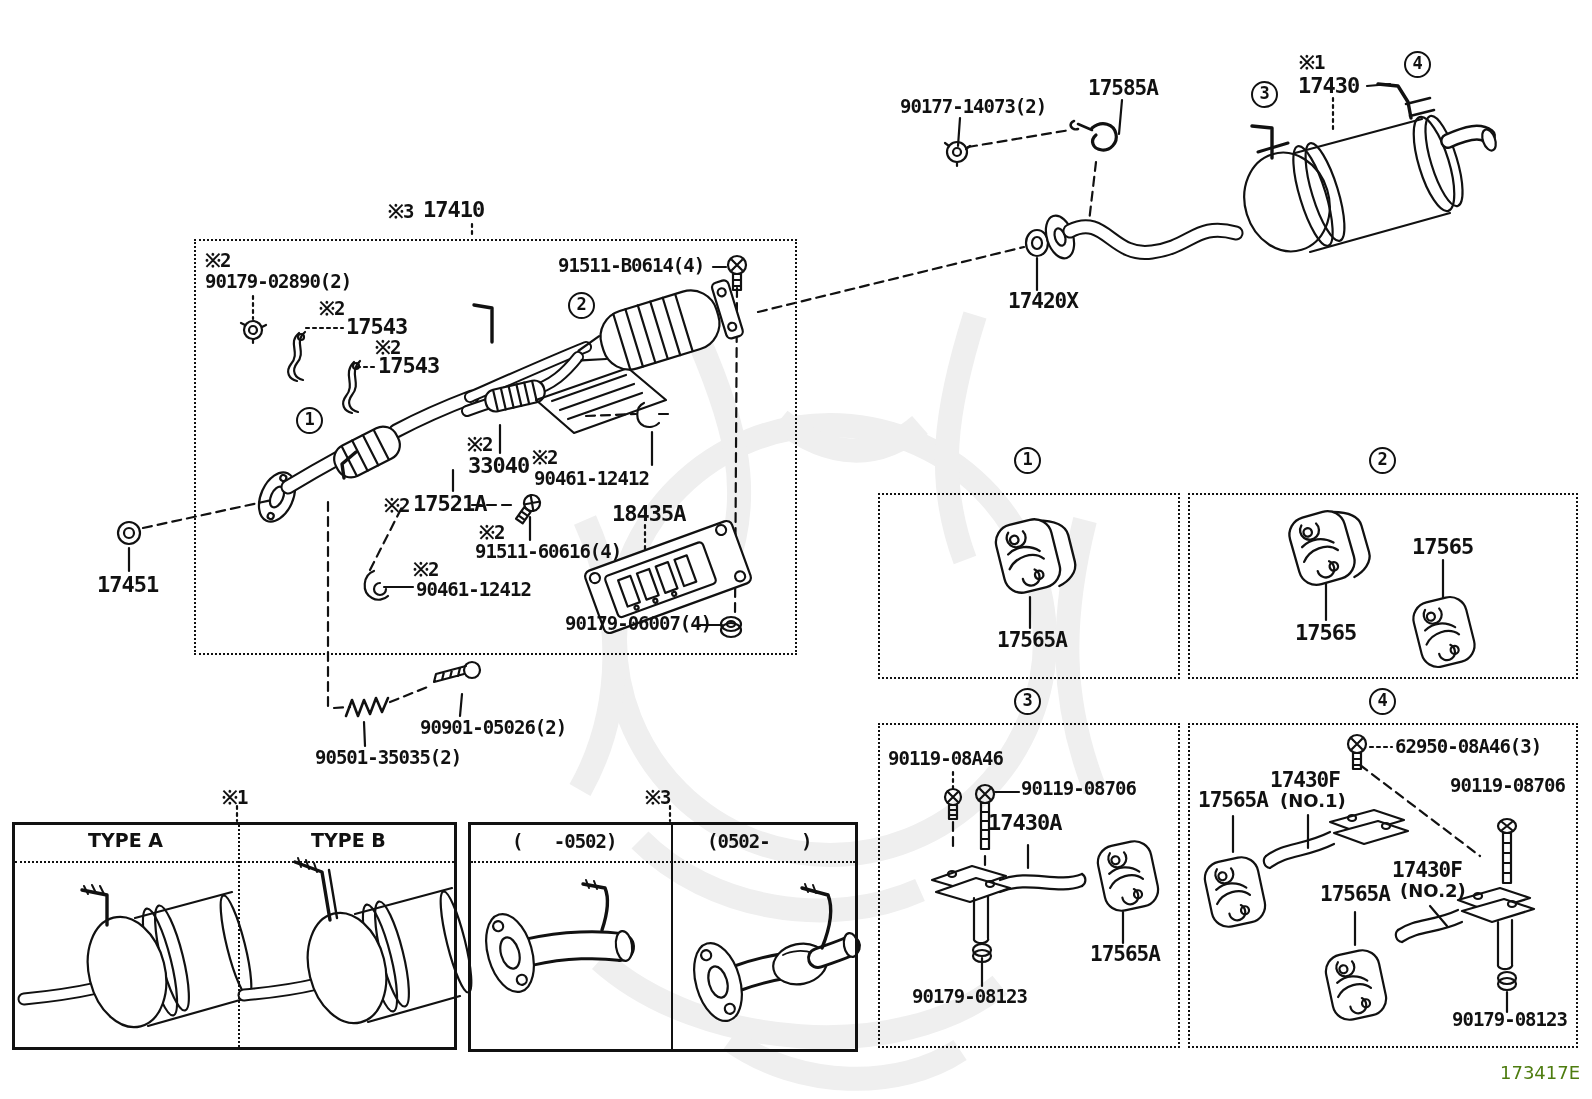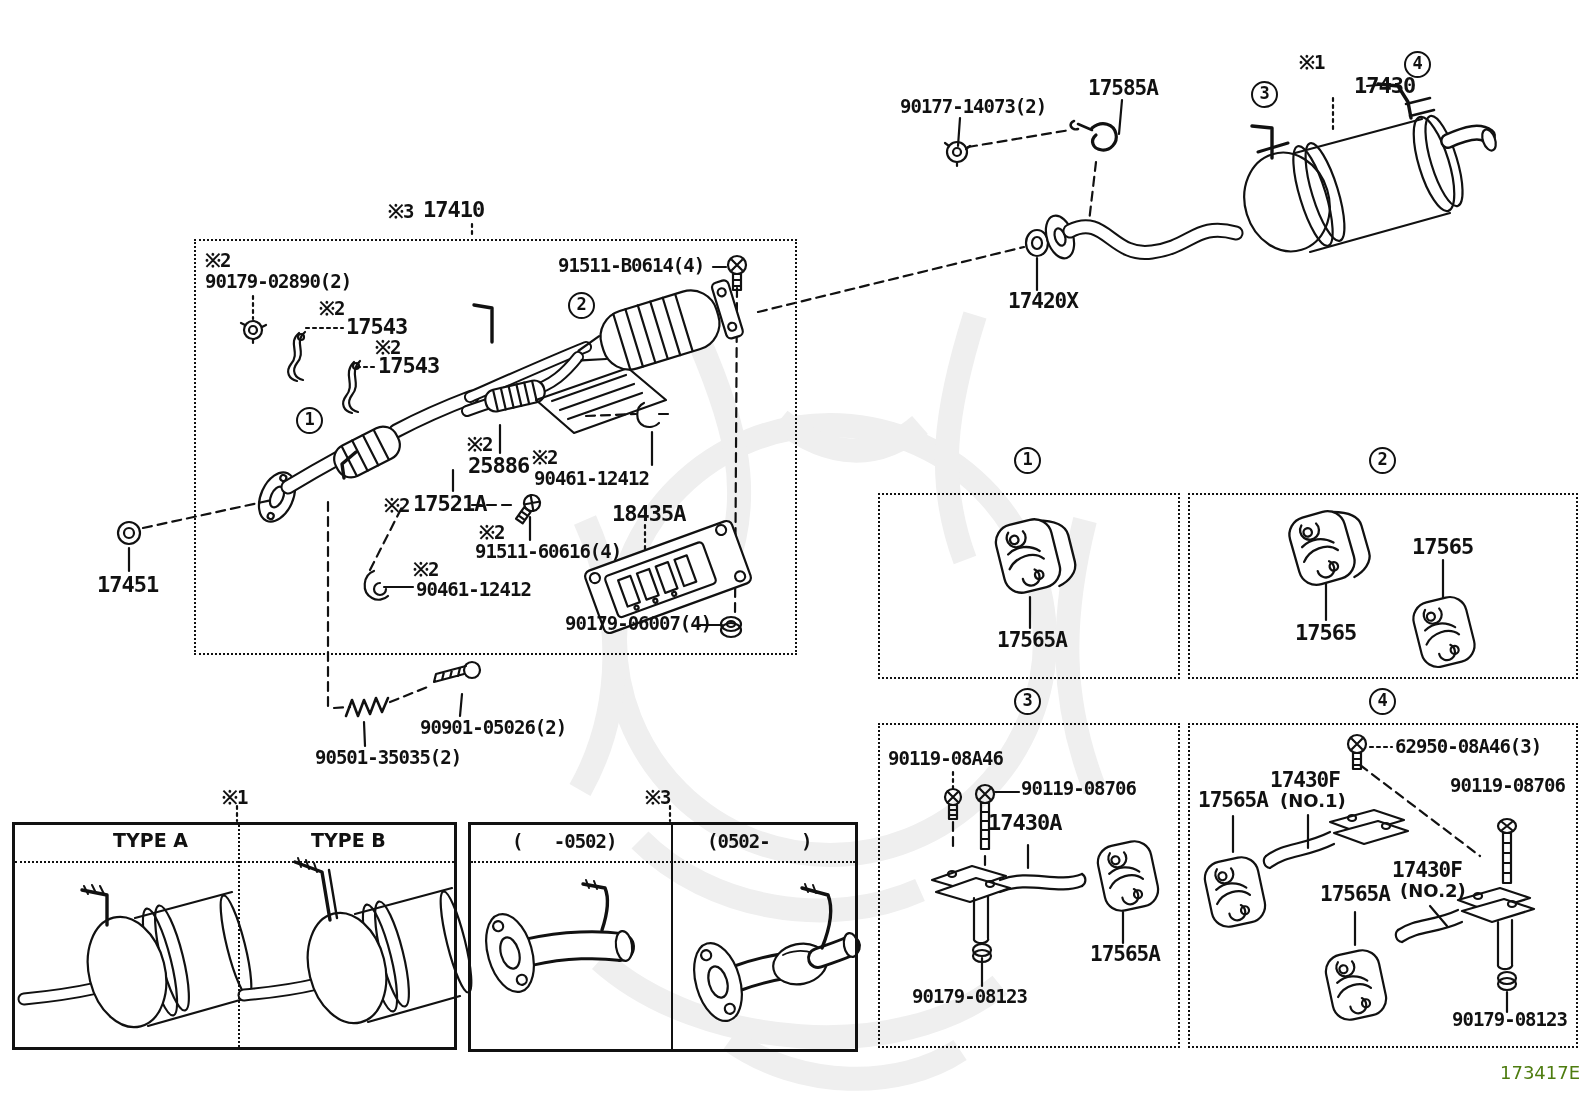--- a/index.html
+++ b/index.html
@@ -384,34 +384,34 @@
 <div class="callout" style="left:1251px;top:81px;">3</div>
 <div class="callout" style="left:1404px;top:51px;">4</div>
 <div class="callout" style="left:1014px;top:447px;">1</div>
 <div class="callout" style="left:1369px;top:447px;">2</div>
 <div class="callout" style="left:1014px;top:688px;">3</div>
 <div class="callout" style="left:1369px;top:688px;">4</div>
 
 <div class="lbl" style="left:900px;top:97px;">90177-14073(2)</div>
 <div class="lbl mid" style="left:1088px;top:78px;">17585A</div>
 <div class="lbl" style="left:1299px;top:53px;">※1</div>
-<div class="lbl big" style="left:1354px;top:75px;">17430</div>
+<div class="lbl big" style="left:1298px;top:75px;">17430</div>
 <div class="lbl mid" style="left:1008px;top:291px;">17420X</div>
 
 <div class="lbl" style="left:388px;top:202px;">※3</div>
 <div class="lbl big" style="left:423px;top:199px;">17410</div>
 <div class="lbl" style="left:205px;top:251px;">※2</div>
 <div class="lbl" style="left:205px;top:272px;">90179-02890(2)</div>
 <div class="lbl" style="left:558px;top:256px;">91511-B0614(4)</div>
 <div class="lbl" style="left:319px;top:299px;">※2</div>
 <div class="lbl big" style="left:346px;top:316px;">17543</div>
 <div class="lbl" style="left:375px;top:338px;">※2</div>
 <div class="lbl big" style="left:378px;top:355px;">17543</div>
 <div class="lbl" style="left:467px;top:435px;">※2</div>
-<div class="lbl big" style="left:468px;top:455px;">25886</div>
+<div class="lbl big" style="left:468px;top:455px;">33040</div>
 <div class="lbl" style="left:532px;top:448px;">※2</div>
 <div class="lbl" style="left:534px;top:469px;">90461-12412</div>
 <div class="lbl" style="left:384px;top:496px;">※2</div>
 <div class="lbl big" style="left:413px;top:493px;">17521A</div>
 <div class="lbl big" style="left:612px;top:503px;">18435A</div>
 <div class="lbl" style="left:479px;top:523px;">※2</div>
 <div class="lbl" style="left:475px;top:542px;">91511-60616(4)</div>
 <div class="lbl" style="left:413px;top:560px;">※2</div>
 <div class="lbl" style="left:416px;top:580px;">90461-12412</div>
 <div class="lbl" style="left:565px;top:614px;">90179-06007(4)</div>
@@ -434,21 +434,21 @@
 <div class="lbl mid" style="left:1270px;top:770px;">17430F</div>
 <div class="lbl sans" style="left:1280px;top:792px;font-size:18px;">(NO.1)</div>
 <div class="lbl mid" style="left:1198px;top:790px;">17565A</div>
 <div class="lbl" style="left:1450px;top:776px;">90119-08706</div>
 <div class="lbl mid" style="left:1392px;top:860px;">17430F</div>
 <div class="lbl sans" style="left:1400px;top:882px;font-size:18px;">(NO.2)</div>
 <div class="lbl mid" style="left:1320px;top:884px;">17565A</div>
 <div class="lbl" style="left:1452px;top:1010px;">90179-08123</div>
 
 <div class="lbl" style="left:222px;top:788px;">※1</div>
-<div class="lbl sans" style="left:88px;top:831px;font-size:19px;margin-left:25px;">TYPE A</div>
+<div class="lbl sans" style="left:88px;top:831px;font-size:19px;">TYPE A</div>
 <div class="lbl sans" style="left:311px;top:831px;font-size:19px;">TYPE B</div>
 <div class="lbl" style="left:645px;top:788px;">※3</div>
 <div class="lbl" style="left:512px;top:832px;">(   -0502)</div>
 <div class="lbl" style="left:707px;top:832px;">(0502-   )</div>
 
 <div class="footer" style="left:1500px;top:1062px;">173417E</div>
 
 </div>
 
 </body></html>

